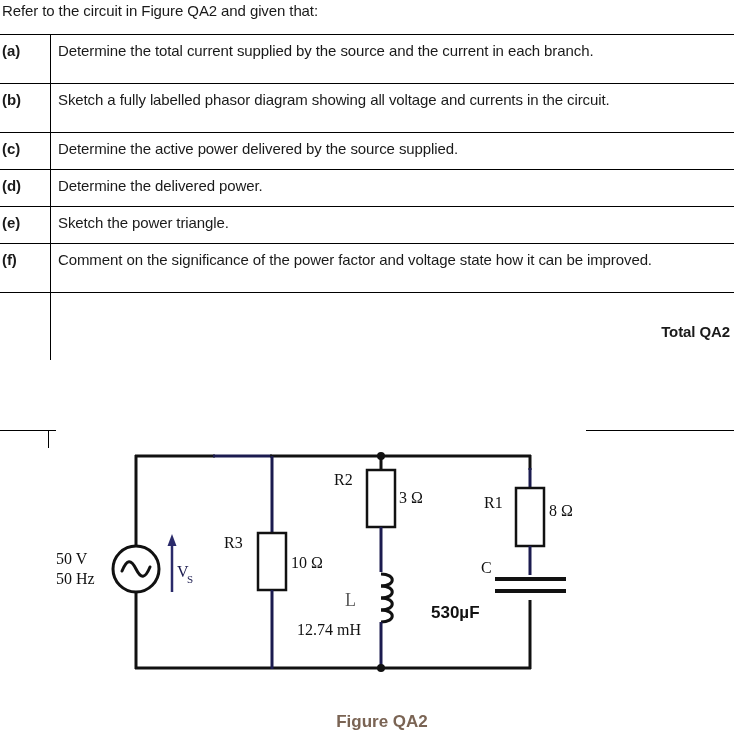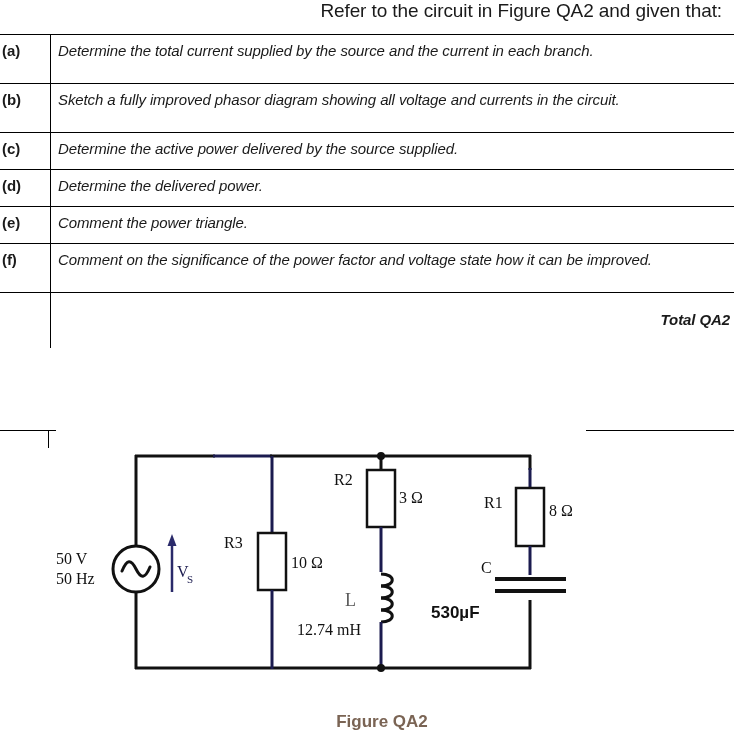--- a/index.html
+++ b/index.html
@@ -15,25 +15,24 @@
     color: #000000;
     overflow: hidden;
   }
 
   
   #intro-line {
     position: absolute;
     left: 2px;
     top: 2px;
     width: 720px;
-    font-size: 19px;
+    font-size: 15px;
     line-height: 18px;
     color: #1a1a1a;
     letter-spacing: -0.1px;
-    text-align: right;
   }
 
   
   #question-table {
     position: absolute;
     left: 0px;
     top: 34px;
     width: 734px;
     border-collapse: collapse;
     table-layout: fixed;
@@ -53,30 +52,29 @@
     border-right: 1px solid #000;
     border-left: none;
     font-weight: bold;
     padding-left: 2px;
     padding-right: 0;
   }
   #question-table td.qtext {
     border-left: none;
     border-right: none;
     padding-left: 7px;
-    font-style: italic;
   }
   
   #question-table tr.tall td { padding-bottom: 22px; }
   #question-table tr.short td { padding-bottom: 10px; }
 
   
   #question-table tr.total-row td {
     border-bottom: none;
-    padding-top: 16px;
+    padding-top: 28px;
     padding-bottom: 18px;
   }
   #question-table tr.total-row td.qtext {
     text-align: right;
     font-weight: bold;
     padding-right: 4px;
   }
 
   
   .rule-bottom-left {
@@ -161,33 +159,33 @@
 <div id="intro-line">Refer to the circuit in Figure QA2 and given that:</div>
 
 <table id="question-table">
   <tbody>
     <tr class="tall">
       <td class="qlabel">(a)</td>
       <td class="qtext">Determine the total current supplied by the source and the current in each branch.</td>
     </tr>
     <tr class="tall">
       <td class="qlabel">(b)</td>
-      <td class="qtext">Sketch a fully improved phasor diagram showing all voltage and currents in the circuit.</td>
+      <td class="qtext">Sketch a fully labelled phasor diagram showing all voltage and currents in the circuit.</td>
     </tr>
     <tr class="short">
       <td class="qlabel">(c)</td>
       <td class="qtext">Determine the active power delivered by the source supplied.</td>
     </tr>
     <tr class="short">
       <td class="qlabel">(d)</td>
       <td class="qtext"> Determine the delivered power.</td>
     </tr>
     <tr class="short">
       <td class="qlabel">(e)</td>
-      <td class="qtext">Comment the power triangle.</td>
+      <td class="qtext">Sketch the power triangle.</td>
     </tr>
     <tr class="tall">
       <td class="qlabel">(f)</td>
       <td class="qtext">Comment on the significance of the power factor and voltage state how it can be improved.</td>
     </tr>
     <tr class="total-row">
       <td class="qlabel"></td>
       <td class="qtext">Total QA2</td>
     </tr>
   </tbody>

